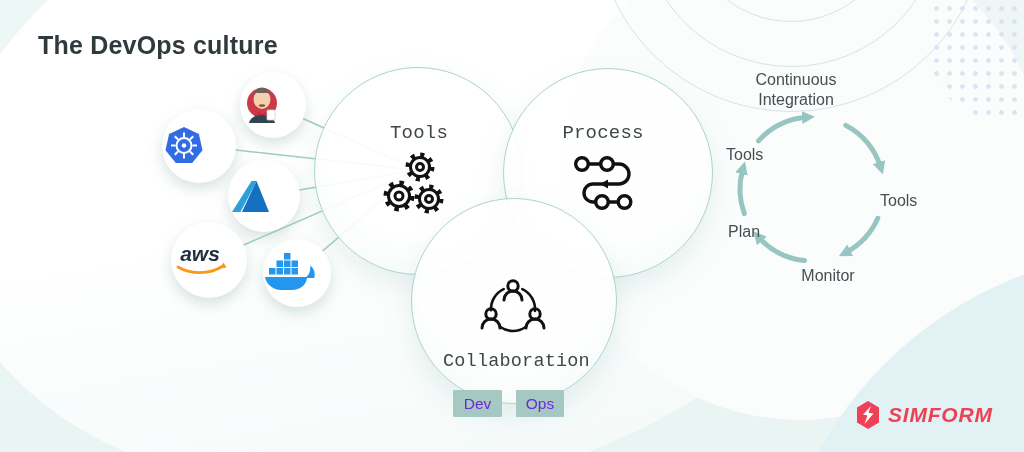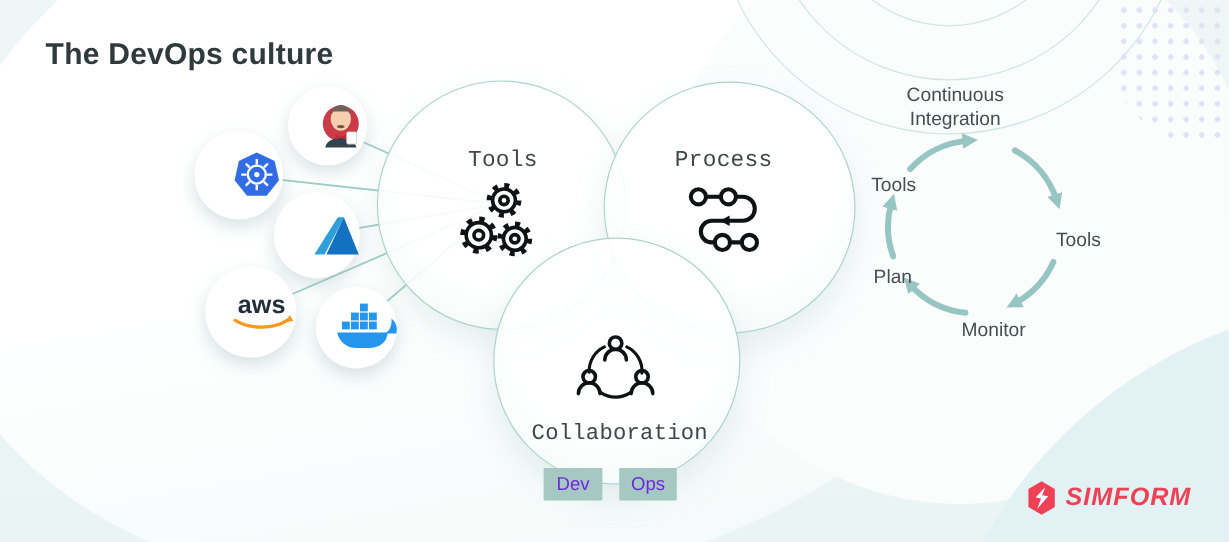--- a/index.html
+++ b/index.html
@@ -43,21 +43,21 @@
   
   .tag{position:absolute;z-index:4;height:27px;background:#a6c8c3;color:#6d28d9;
     display:flex;align-items:center;justify-content:center;font-size:15.5px;
     border-radius:1px;}
   .tag-dev{left:453px;top:390px;width:49px;}
   .tag-ops{left:516px;top:390px;width:48px;}
 
   
   .logo-circle{position:absolute;z-index:3;border-radius:50%;background:#ffffff;
     box-shadow:0 6px 14px rgba(140,175,170,.35);
-    display:flex;align-items:center;justify-content:flex-end;}
+    display:flex;align-items:center;justify-content:flex-start;font-style:italic;}
   .lc-jenkins{left:240px;top:72px;width:66px;height:66px;}
   .lc-kubernetes{left:162px;top:109px;width:74px;height:74px;}
   .lc-azure{left:228px;top:160px;width:72px;height:72px;}
   .lc-aws{left:171px;top:222px;width:76px;height:76px;}
   .lc-docker{left:263px;top:239px;width:68px;height:68px;}
 
   
   .cycle-svg{position:absolute;left:692px;top:69px;z-index:2;}
   .cycle-label{position:absolute;z-index:3;color:#454e51;font-size:16px;line-height:1.25;}
   .cl-ci{left:748px;top:70px;width:96px;text-align:center;}

